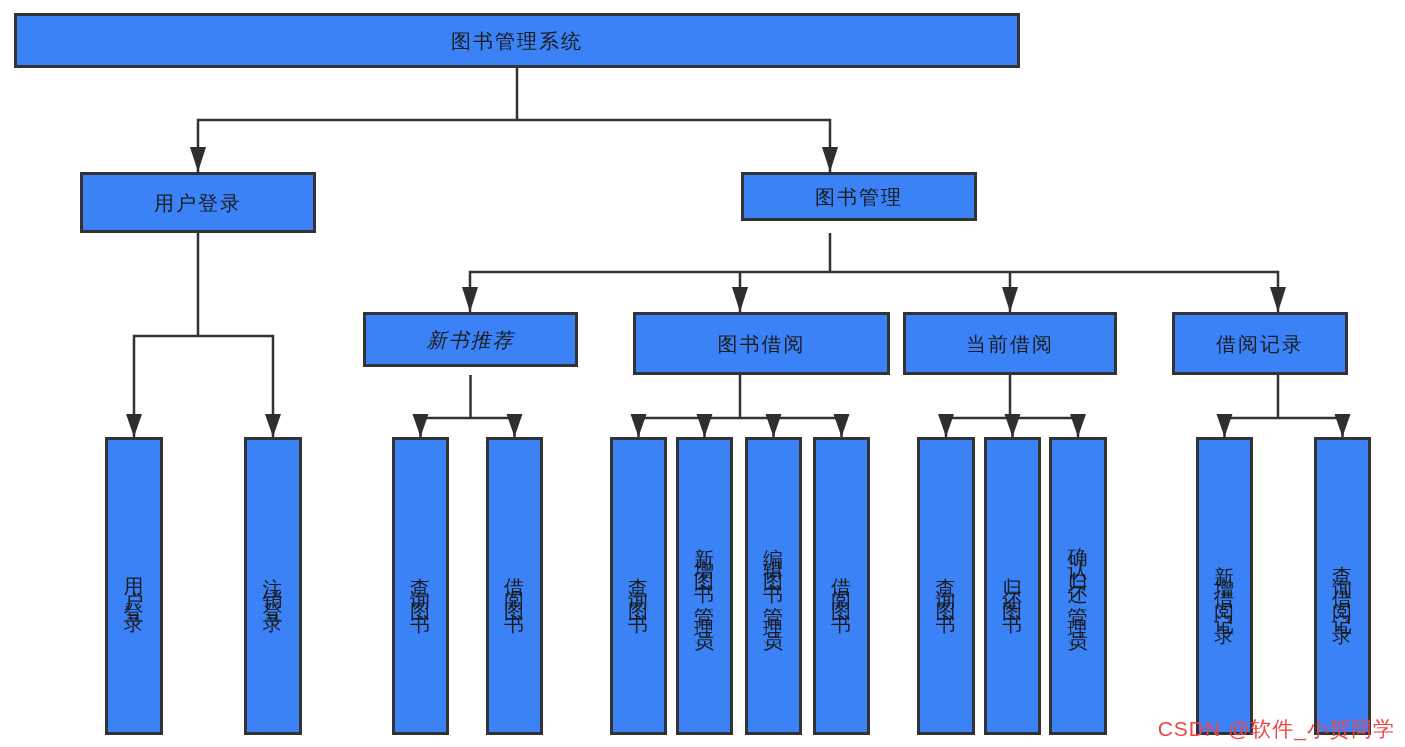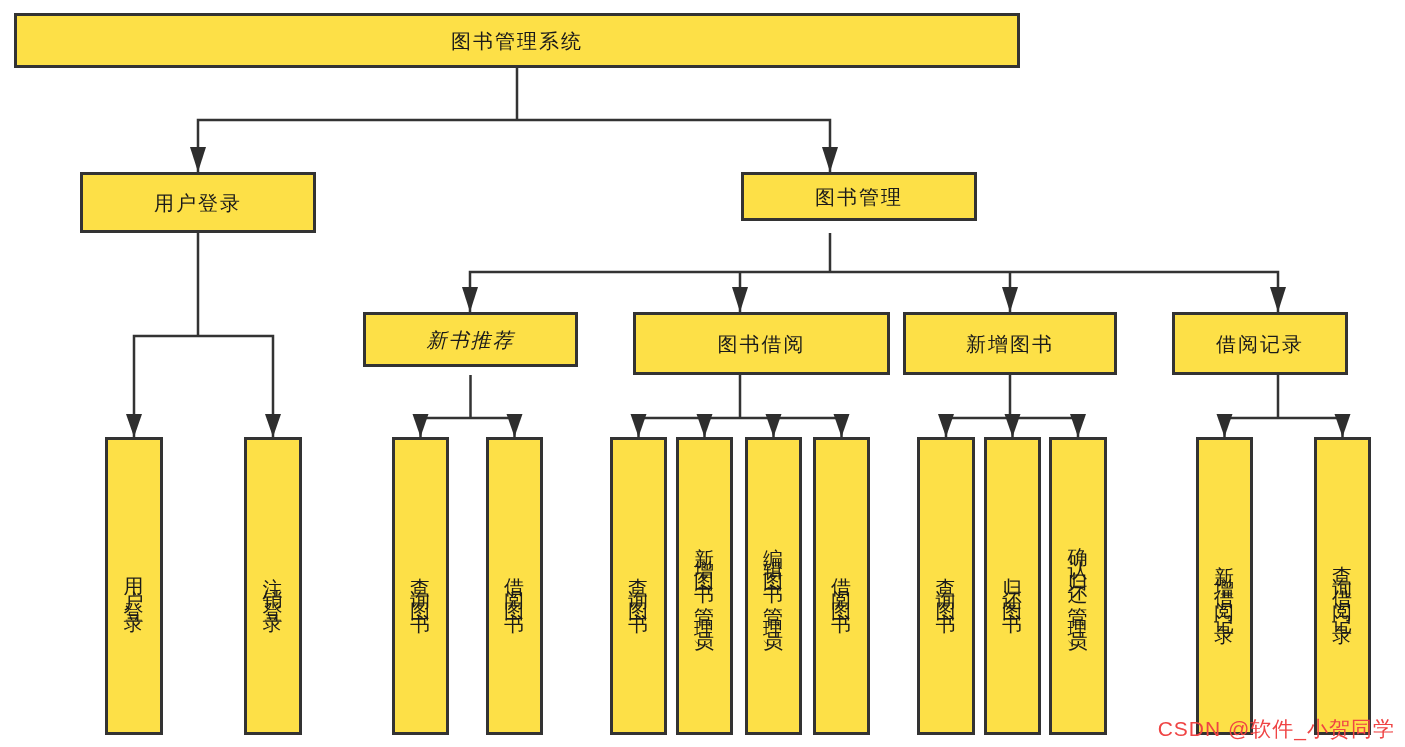--- a/index.html
+++ b/index.html
@@ -19,21 +19,21 @@
     position: absolute;
     left: 0; top: 0;
     width: 1405px;
     height: 747px;
     pointer-events: none;
   }
   .box {
     position: absolute;
     box-sizing: border-box;
     border: 3px solid #333333;
-    background: #fde047;
+    background: #3b82f6;
     display: flex;
     align-items: center;
     justify-content: center;
     color: #1a1a1a;
   }
   .hlabel {
     font-size: 20px;
     letter-spacing: 2px;
     white-space: nowrap;
     line-height: 1;
@@ -115,21 +115,21 @@
     <span class="hlabel">图书管理</span>
   </div>
 
   <div class="box" style="left:363px; top:312px; width:215px; height:55px;font-style:italic;">
     <span class="hlabel">新书推荐</span>
   </div>
   <div class="box" style="left:633px; top:312px; width:257px; height:63px;">
     <span class="hlabel">图书借阅</span>
   </div>
   <div class="box" style="left:903px; top:312px; width:214px; height:63px;">
-    <span class="hlabel">新增图书</span>
+    <span class="hlabel">当前借阅</span>
   </div>
   <div class="box" style="left:1172px; top:312px; width:176px; height:63px;">
     <span class="hlabel">借阅记录</span>
   </div>
 
   <div class="box" style="left:105px; top:437px; width:58px; height:298px;">
     <span class="vlabel">用户登录</span>
   </div>
   <div class="box" style="left:244px; top:437px; width:58px; height:298px;">
     <span class="vlabel">注销登录</span>

